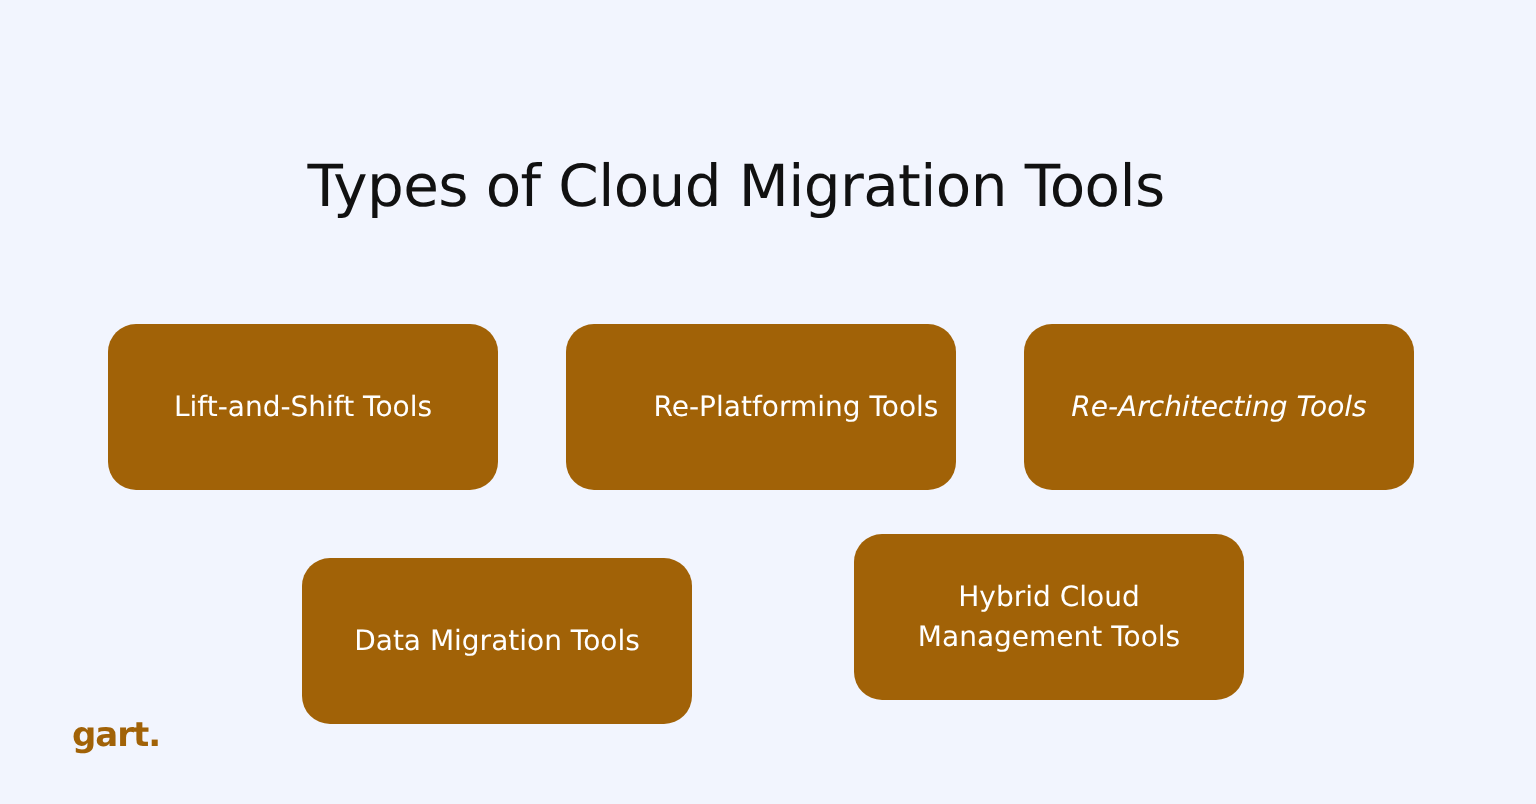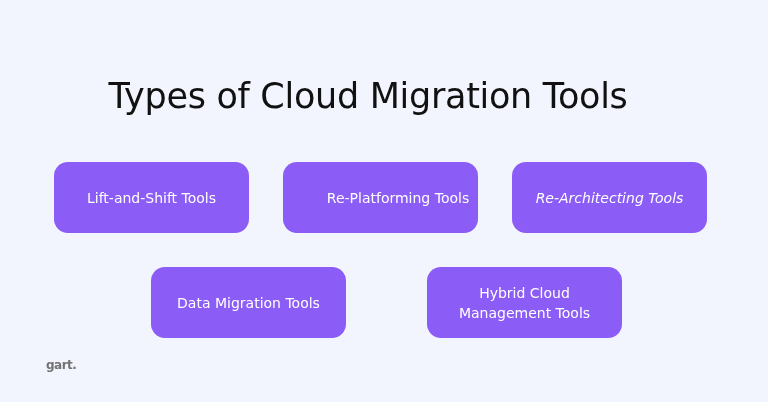--- a/index.html
+++ b/index.html
@@ -1,34 +1,34 @@
 <!DOCTYPE html>
 <html><head>
 <meta charset="utf-8">
 <style>
   html, body { margin:0; padding:0; }
   body { width:768px; height:402px; background:#f2f5fe; position:relative; overflow:hidden; font-family:"DejaVu Sans", sans-serif; }
-  .title { position:absolute; left:0; top:76px; width:736px; text-align:center; font-size:35px; color:#111; letter-spacing:-0.3px; }
-  .box { position:absolute; width:195px; height:71px; background:#8b5cf6; border-radius:14px; color:#fff; display:flex; align-items:center; justify-content:center; text-align:center; font-size:14px; line-height:20px; box-sizing:border-box; padding:0 8px; }
-  .logo { position:absolute; left:46px; top:358px; font-size:12px; font-weight:bold; color:#737373; letter-spacing:-0.5px; }
+  .title { position:absolute; left:0; top:76px; width:736px; text-align:center; font-size:29px; color:#111; letter-spacing:-0.3px; }
+  .box { position:absolute; width:195px; height:83px; background:#a16207; border-radius:14px; color:#fff; display:flex; align-items:center; justify-content:center; text-align:center; font-size:14px; line-height:20px; box-sizing:border-box; padding:0 8px; }
+  .logo { position:absolute; left:36px; top:358px; font-size:17px; font-weight:bold; color:#a16207; letter-spacing:-0.5px; }
 </style>
 </head>
 <body>
 
 <div class="title">Types of Cloud Migration Tools</div>
 
 <div class="box" style="left:54px; top:162px;">
     <span>Lift-and-Shift Tools</span>
   </div>
 <div class="box" style="left:283px; top:162px;padding-left:43px;">
     <span>Re-Platforming Tools</span>
   </div>
 <div class="box" style="left:512px; top:162px;font-style:italic;">
     <span>Re-Architecting Tools</span>
   </div>
-<div class="box" style="left:151px; top:267px;text-align:right;">
+<div class="box" style="left:151px; top:279px;text-align:right;">
     <span>Data Migration Tools</span>
   </div>
 <div class="box" style="left:427px; top:267px; padding:0 30px;">
     <span>Hybrid Cloud Management Tools</span>
   </div>
 
 <div class="logo">gart.</div>
 
 </body></html>

